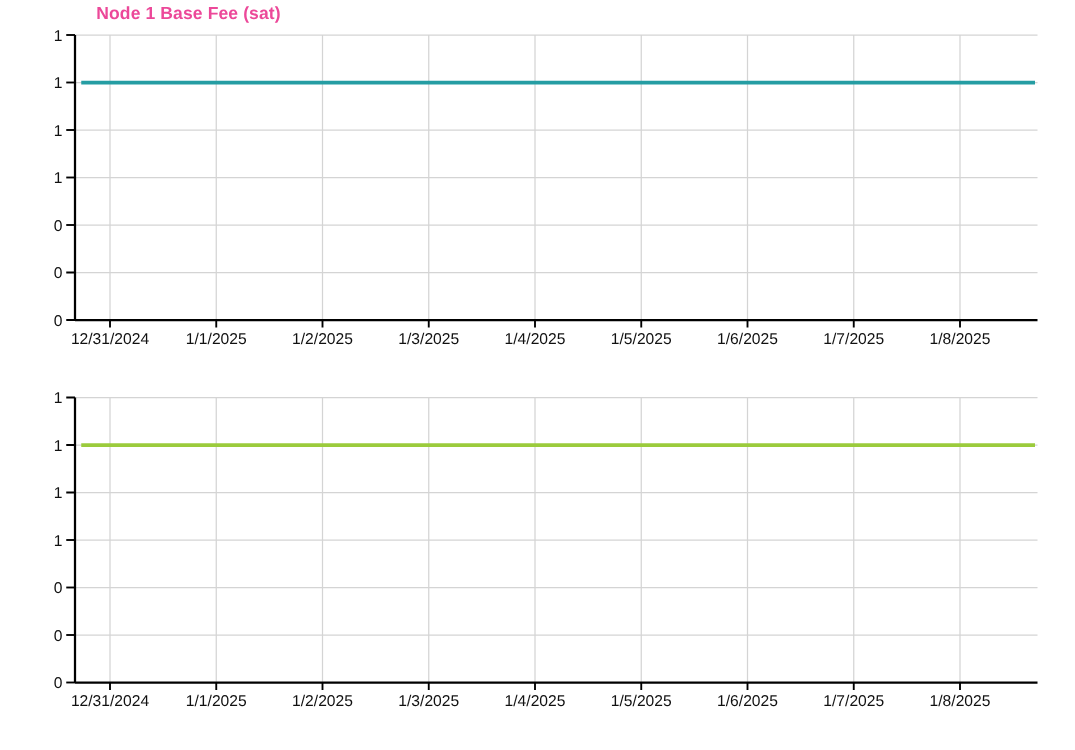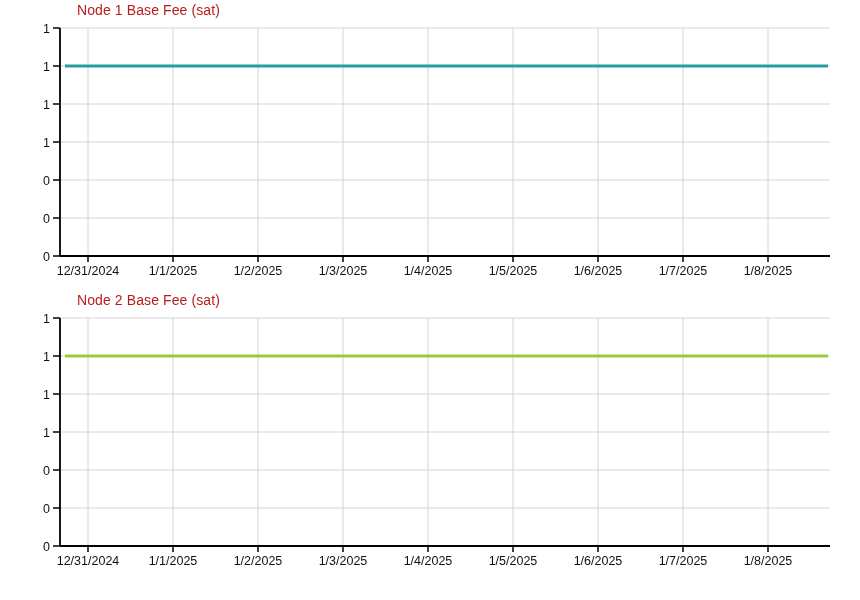--- a/index.html
+++ b/index.html
@@ -7,21 +7,21 @@
     width:860px;height:600px;
     background:#ffffff;
     font-family:"Liberation Sans", sans-serif;
     overflow:hidden;
     position:relative;
   }
   .page{position:absolute;left:0;top:0;width:860px;height:600px;}
   figure.chart{margin:0;position:absolute;left:0;width:860px;height:300px;}
   .chart-title{
     position:absolute;left:77px;top:2px;
-    font-size:14px;font-weight:normal;color:#b91c1c;
+    font-size:14px;font-weight:bold;color:#ec4899;
     letter-spacing:0.1px;
     white-space:nowrap;
   }
   svg.plot{position:absolute;left:0;top:0;display:block;}
   svg.plot text{
     font-family:"Liberation Sans", sans-serif;
     font-size:12.5px;
     fill:#111;
   }
 </style>
@@ -80,21 +80,20 @@
         <text x="598" y="275" text-anchor="middle">1/6/2025</text>
         <line x1="683" y1="256" x2="683" y2="262" stroke="#000000" stroke-width="1.5"></line>
         <text x="683" y="275" text-anchor="middle">1/7/2025</text>
         <line x1="768" y1="256" x2="768" y2="262" stroke="#000000" stroke-width="1.5"></line>
         <text x="768" y="275" text-anchor="middle">1/8/2025</text>
         <line x1="65" y1="66" x2="828" y2="66" stroke="#259DA3" stroke-width="3" stroke-linecap="butt"></line>
       </svg>
   </figure>
 
   <figure class="chart" style="top:290px">
-    <div class="chart-title">Node 2 Base Fee (sat)</div>
     <svg class="plot" width="860" height="290" viewBox="0 0 860 290">
         <line x1="60" y1="28" x2="830" y2="28" stroke="#d4d4d4" stroke-width="1"></line>
         <line x1="60" y1="66" x2="830" y2="66" stroke="#d4d4d4" stroke-width="1"></line>
         <line x1="60" y1="103.99999999999999" x2="830" y2="103.99999999999999" stroke="#d4d4d4" stroke-width="1"></line>
         <line x1="60" y1="142" x2="830" y2="142" stroke="#d4d4d4" stroke-width="1"></line>
         <line x1="60" y1="180" x2="830" y2="180" stroke="#d4d4d4" stroke-width="1"></line>
         <line x1="60" y1="218" x2="830" y2="218" stroke="#d4d4d4" stroke-width="1"></line>
         <line x1="88" y1="28" x2="88" y2="256" stroke="#d4d4d4" stroke-width="1"></line>
         <line x1="173" y1="28" x2="173" y2="256" stroke="#d4d4d4" stroke-width="1"></line>
         <line x1="258" y1="28" x2="258" y2="256" stroke="#d4d4d4" stroke-width="1"></line>

